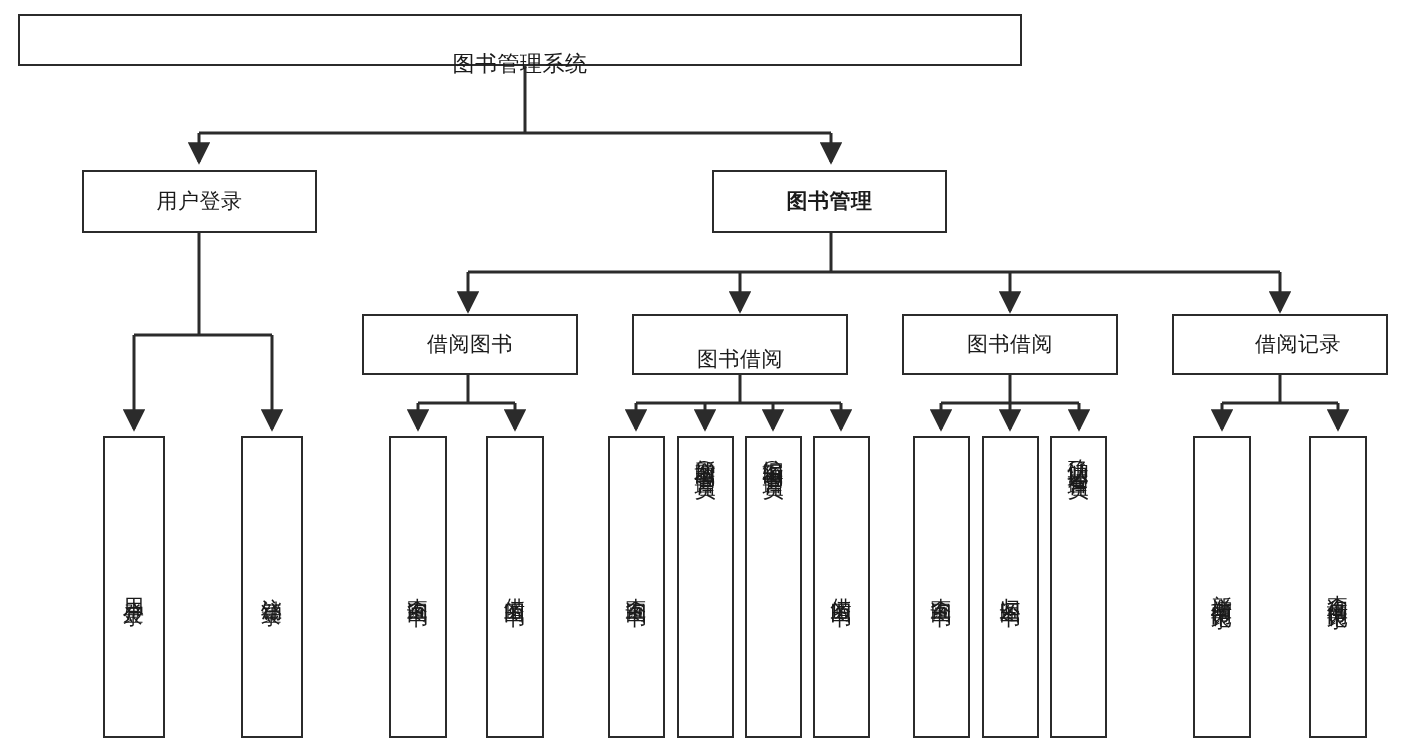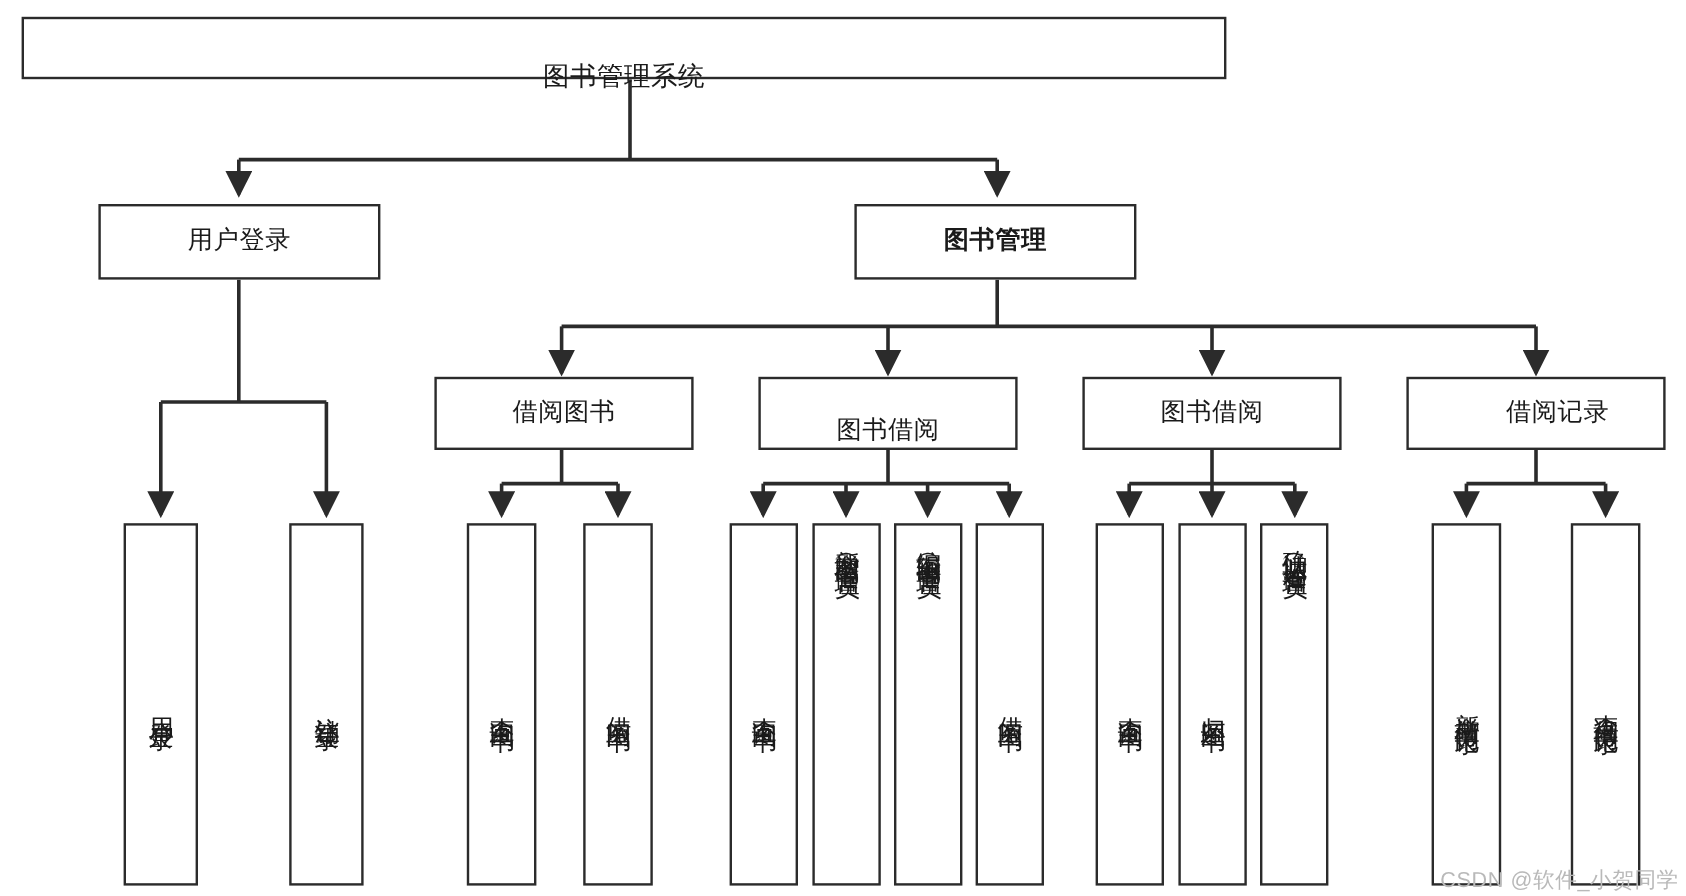--- a/index.html
+++ b/index.html
@@ -193,14 +193,13 @@
     <span class="label">确认归还（管理员）</span>
   </div>
 
   <div class="node v mid" style="left:1193px; top:436px; width:58px; height:302px;">
     <span class="label">新增借阅记录</span>
   </div>
   <div class="node v mid" style="left:1309px; top:436px; width:58px; height:302px;">
     <span class="label">查询借阅记录</span>
   </div>
 
-  <div class="watermark">CSDN @软件_小贺同学</div>
 </div>
 
 </body></html>

